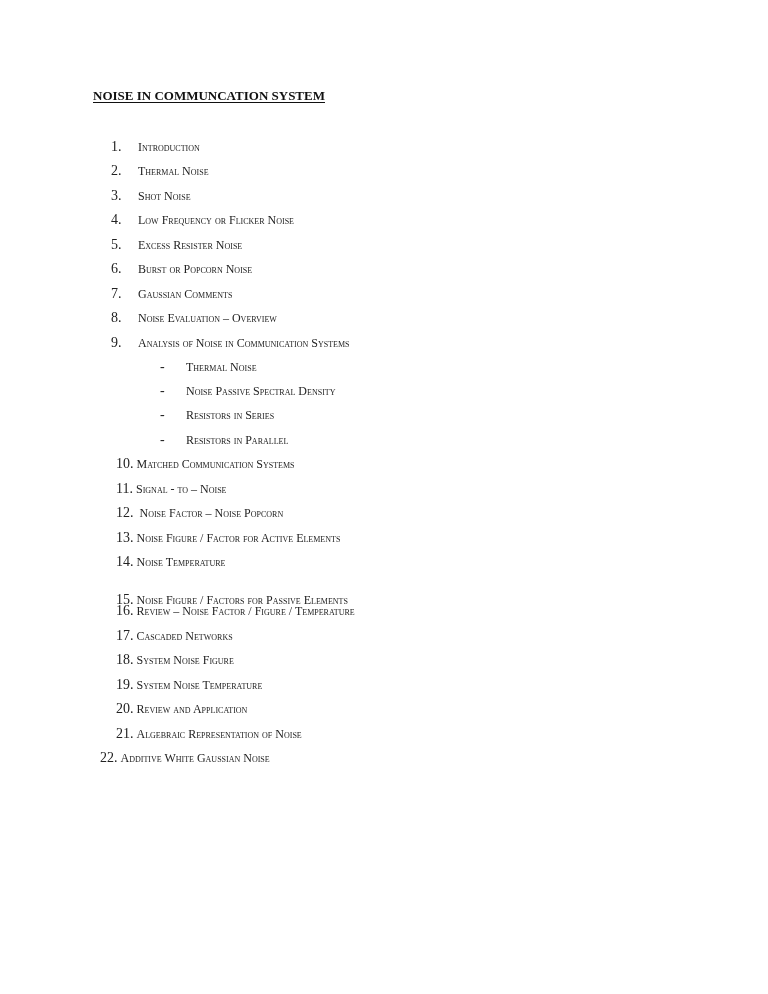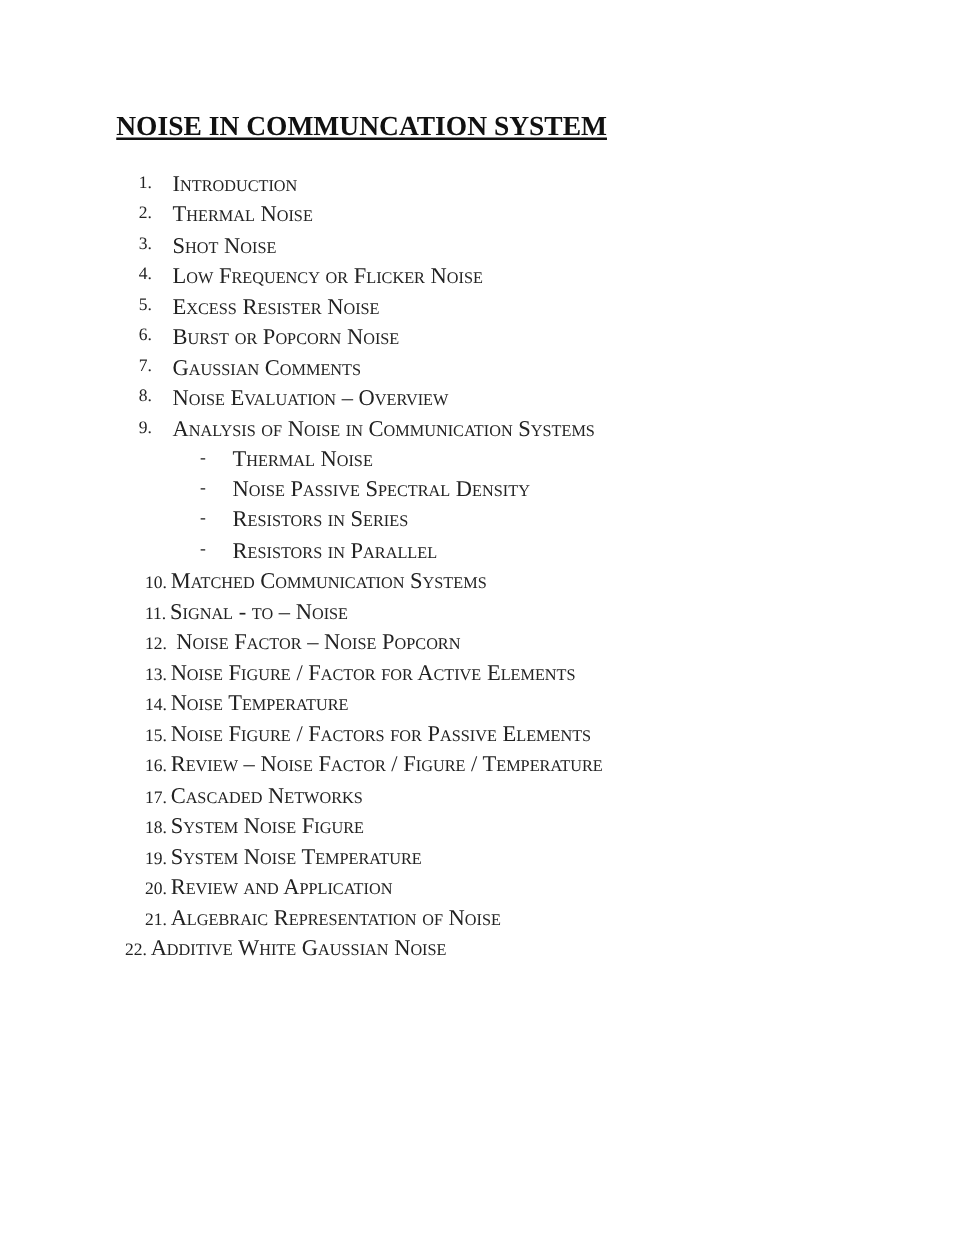--- a/index.html
+++ b/index.html
@@ -17,21 +17,21 @@
     }
     .page {
       position: absolute;
       left: 0; top: 0;
       width: 768px; height: 994px;
     }
     .title {
       position: absolute;
       left: 93px;
       top: 88px;
-      font-size: 22px;
+      font-size: 13px;
       font-weight: bold;
       text-decoration: underline;
       text-underline-offset: 2px;
       letter-spacing: 0px;
       color: #111;
       white-space: nowrap;
     }
     .toc {
       position: absolute;
       left: 0;
@@ -43,21 +43,21 @@
       font-size: 14px;
       white-space: nowrap;
       line-height: 16px;
       color: #222;
     }
     .num {
       display: inline-block;
     }
     .label {
       font-variant: small-caps;
-      font-size: 18px;
+      font-size: 12px;
     }
     .item.main .label {
       position: absolute;
       left: 27px;
       top: 0;
     }
     .item.main.wide .label {
       position: static;
       margin-left: 3px;
     }
@@ -143,21 +143,21 @@
     </div>
     <div class="item main wide" style="left:116px; top:505px;">
       <span class="num">12.</span><span class="label"> Noise Factor – Noise Popcorn</span>
     </div>
     <div class="item main wide" style="left:116px; top:530px;text-align:right;">
       <span class="num">13.</span><span class="label">Noise Figure / Factor for Active Elements</span>
     </div>
     <div class="item main wide" style="left:116px; top:554px;">
       <span class="num">14.</span><span class="label">Noise Temperature</span>
     </div>
-    <div class="item main wide" style="left:116px; top:579px;">
+    <div class="item main wide" style="left:116px; top:592px;">
       <span class="num">15.</span><span class="label">Noise Figure / Factors for Passive Elements</span>
     </div>
     <div class="item main wide" style="left:116px; top:603px;">
       <span class="num">16.</span><span class="label">Review – Noise Factor / Figure / Temperature</span>
     </div>
     <div class="item main wide" style="left:116px; top:628px;">
       <span class="num">17.</span><span class="label">Cascaded Networks</span>
     </div>
     <div class="item main wide" style="left:116px; top:652px;">
       <span class="num">18.</span><span class="label">System Noise Figure</span>

